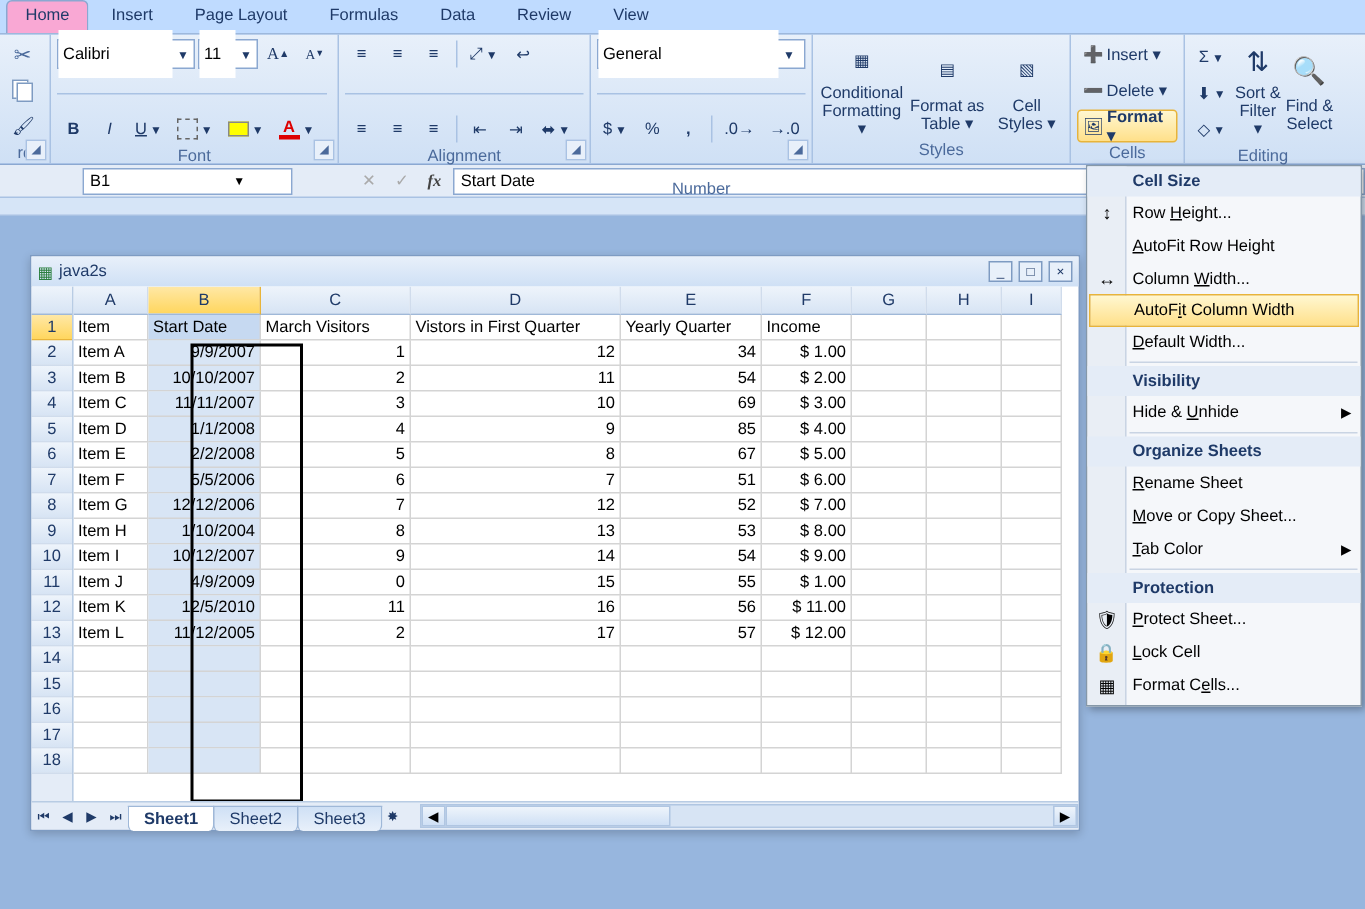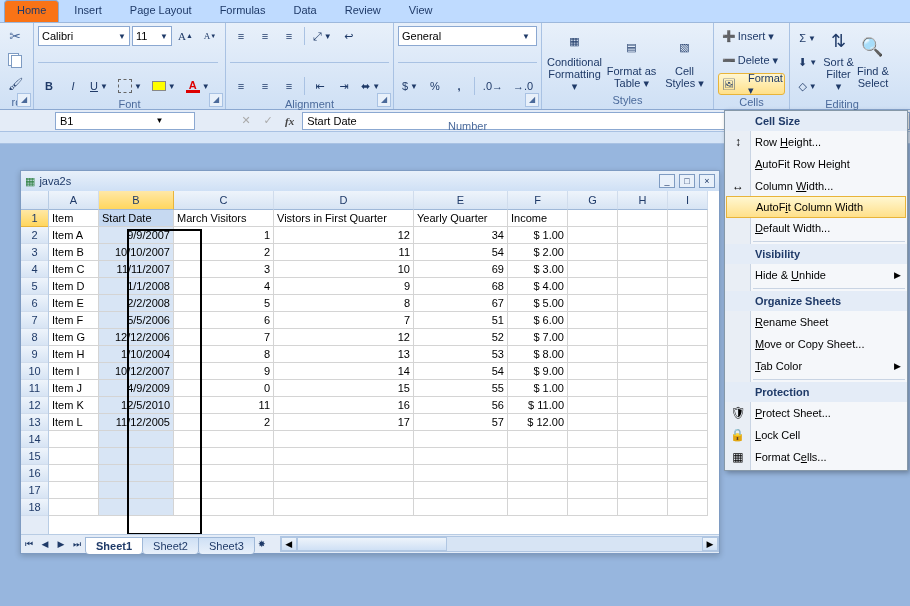--- a/index.html
+++ b/index.html
@@ -1,32 +1,32 @@
 <!DOCTYPE html>
 <html><head>
 <meta charset="utf-8">
 <style>
 * { box-sizing: border-box; margin: 0; padding: 0; }
 body { font-family: Tahoma, "Segoe UI", sans-serif; font-size: 11px; background: #BFDBFF; width: 910px; height: 606px; overflow: hidden; user-select: none; }
 
 
 .tabs { display: flex; background: #BFDBFF; height: 22px; padding-left: 4px; gap: 2px; }
 .tab { padding: 3px 12px 0; border: 1px solid transparent; border-bottom: none; color: #1F3A68; border-radius: 4px 4px 0 0; cursor: pointer; }
-.tab.active { background: #f97316; border-color: #8BA8D1; color: #1F3A68; font-weight: normal; }
+.tab.active { background: #f9a8d4; border-color: #8BA8D1; color: #1F3A68; font-weight: normal; }
 
 
 .ribbon { display: flex; background: linear-gradient(#E8F0FA, #CFE0F5); height: 88px; border-top: 1px solid #9DB8DC; border-bottom: 1px solid #8BA8D1; }
 .group { display: flex; flex-direction: column; border-right: 1px solid #A9C2E3; position: relative; padding: 2px 4px 0; }
 .group-rows { flex: 1; display: flex; flex-direction: column; gap: 2px; }
 .group-title { text-align: center; color: #4B6A9B; height: 16px; line-height: 14px; font-size: 11px; }
 .row { display: flex; align-items: center; gap: 2px; height: 22px; }
 .btn { height: 22px; min-width: 22px; display: inline-flex; align-items: center; justify-content: center; border: 1px solid transparent; border-radius: 3px; padding: 0 3px; color: #1F3A68; }
 .dd { font-size: 8px; margin-left: 2px; color: #1F3A68; }
 .combo { display: inline-flex; align-items: center; background: #fff; border: 1px solid #8BA8D1; height: 20px; }
-.combo input { border: none; height: 16px; padding: 0 3px; font: inherit; outline: none; }
+.combo input { border: none; height: 32px; padding: 0 3px; font: inherit; outline: none; }
 .combo .arr { width: 14px; text-align: center; color: #1F3A68; font-size: 8px; }
 .bigbtn { display: flex; flex-direction: column; align-items: center; justify-content: center; width: 58px; height: 68px; border: 1px solid transparent; border-radius: 3px; text-align: center; color: #1F3A68; line-height: 12px; padding-top:2px; }
 .bigbtn .ico { width: 32px; height: 32px; margin-bottom: 2px; display:inline-flex; align-items:center; justify-content:center; }
 
 
 .ico-scissors::before { content: "\2702"; font-size: 14px; color:#4B6A9B; }
 .ico-copy { width:14px;height:14px;position:relative; }
 .ico-copy::before{content:"";position:absolute;width:9px;height:11px;border:1px solid #7E9BC2;background:#fff;left:0;top:0;}
 .ico-copy::after{content:"";position:absolute;width:9px;height:11px;border:1px solid #7E9BC2;background:#fff;left:3px;top:2px;}
 .ico-brush::before { content:"\1F58C"; font-size:12px; }
@@ -255,21 +255,21 @@
 
   <div class="group" style="width:76px;">
     <div class="group-rows">
       <div class="row">
           <span class="btn" style="width:70px;justify-content:flex-start;">➕ <span style="margin-left:2px;">Insert ▾</span></span>
         </div>
       <div class="row">
           <span class="btn" style="width:70px;justify-content:flex-start;">➖ <span style="margin-left:2px;">Delete ▾</span></span>
         </div>
       <div class="row">
-          <span class="btn format-btn" style="width:70px;justify-content:flex-start;">🖼 <span style="margin-left:12px;">Format ▾</span></span>
+          <span class="btn format-btn" style="width:70px;justify-content:flex-start;">🖼 <span style="margin-left:2px;font-weight:bold;">Format ▾</span></span>
         </div>
     </div>
     <div class="group-title">Cells</div>
   </div>
 
   <div class="group" style="width:104px;border-right:none;">
     <div style="display:flex;">
       <div style="display:flex;flex-direction:column;gap:2px;padding-top:2px;">
         <span class="btn">Σ<span class="dd">▼</span></span>
         <span class="btn">⬇<span class="dd">▼</span></span>
@@ -393,21 +393,21 @@
                 <div class="cell cF r">$  3.00</div>
                 <div class="cell cG"></div>
                 <div class="cell cH"></div>
                 <div class="cell cI"></div>
               </div>
               <div class="sheetrow">
                 <div class="cell cA">Item D</div>
                 <div class="cell cB r" style="background: rgb(216, 229, 245);">1/1/2008</div>
                 <div class="cell cC r">4</div>
                 <div class="cell cD r">9</div>
-                <div class="cell cE r">68</div>
+                <div class="cell cE r">85</div>
                 <div class="cell cF r">$  4.00</div>
                 <div class="cell cG"></div>
                 <div class="cell cH"></div>
                 <div class="cell cI"></div>
               </div>
               <div class="sheetrow">
                 <div class="cell cA">Item E</div>
                 <div class="cell cB r" style="background: rgb(216, 229, 245);">2/2/2008</div>
                 <div class="cell cC r">5</div>
                 <div class="cell cD r">8</div>

